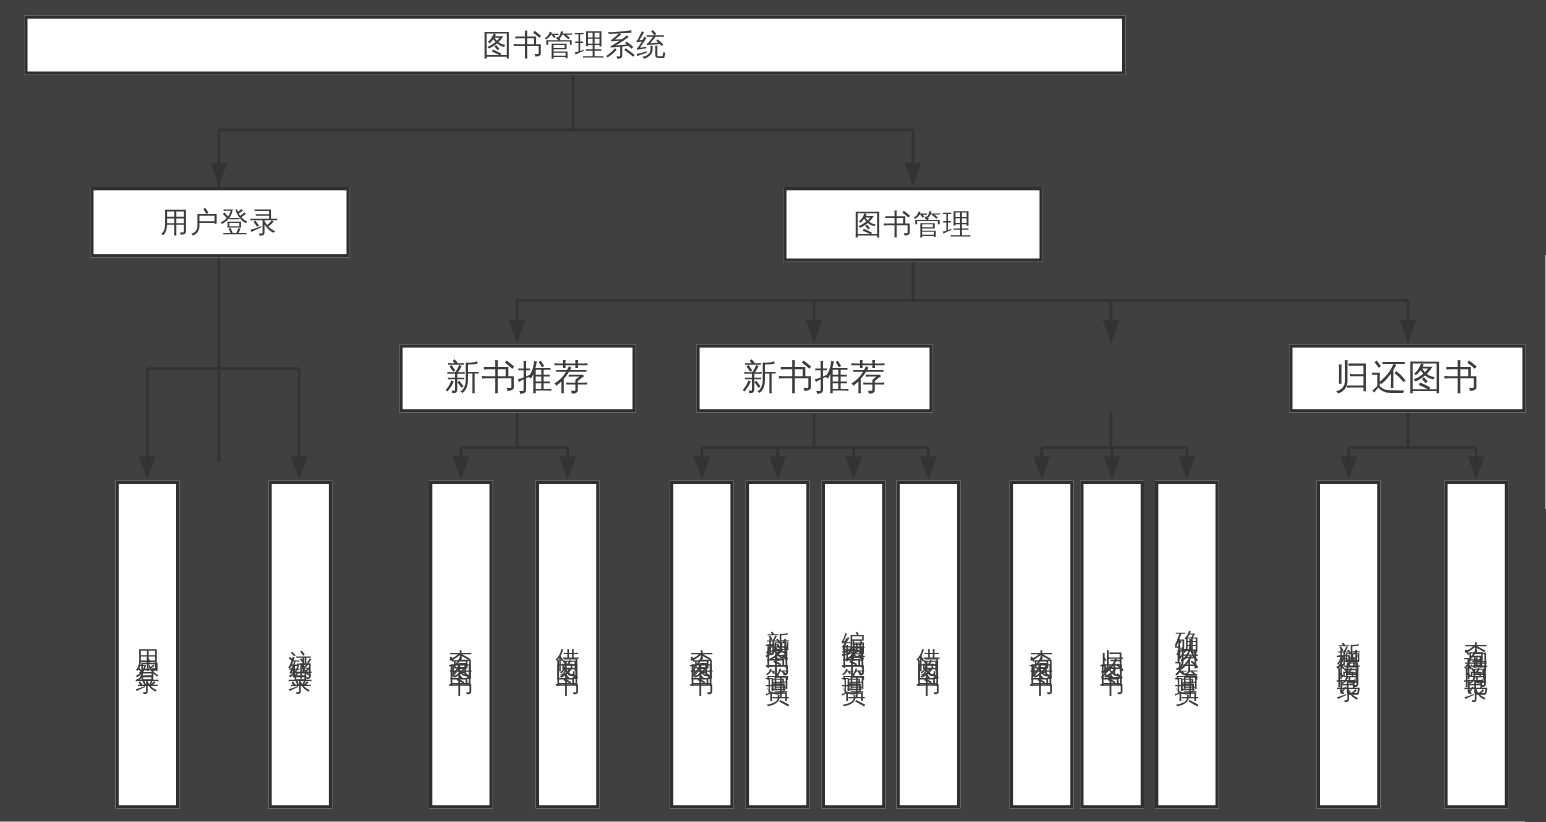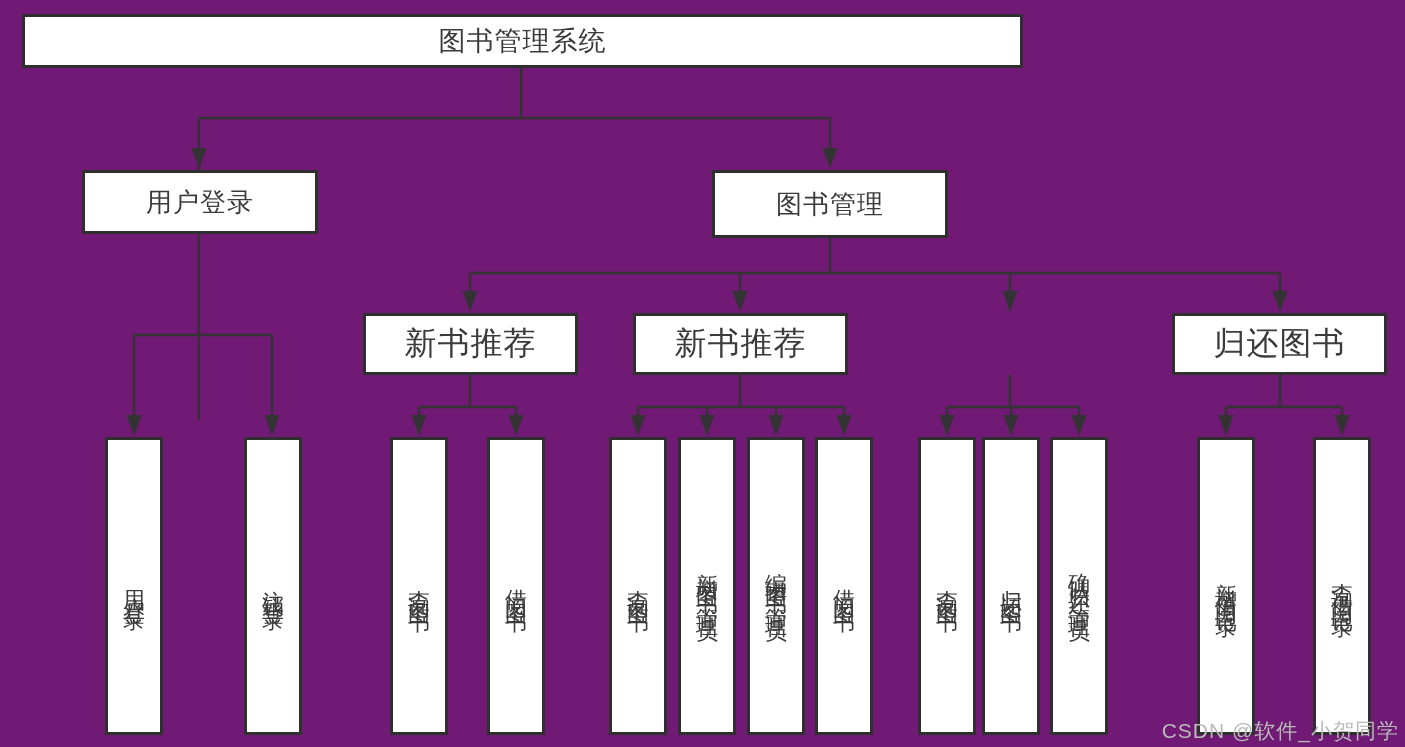--- a/index.html
+++ b/index.html
@@ -5,21 +5,21 @@
   * { margin: 0; padding: 0; box-sizing: border-box; }
   html, body {
     width: 1405px; height: 747px;
     background: #ffffff;
     font-family: "Liberation Sans", "DejaVu Sans", sans-serif;
     overflow: hidden;
   }
   #diagram {
     position: relative;
     width: 1405px; height: 747px;
-    background: #701a75;
+    background: #404040;
   }
   #connectors {
     position: absolute; left: 0; top: 0;
     width: 1405px; height: 747px;
     pointer-events: none;
   }
   .node {
     position: absolute;
     background: #ffffff;
     border: 3px solid #2f2f2f;
@@ -146,15 +146,14 @@
     <span class="vtext">确认归还（管理员）</span>
   </div>
 
   <div class="node leaf" style="left:1197px;">
     <span class="vtext">新增借阅记录</span>
   </div>
   <div class="node leaf" style="left:1313px;">
     <span class="vtext">查询借阅记录</span>
   </div>
 
-  <div id="watermark">CSDN @软件_小贺同学</div>
 
 </div>
 
 </body></html>

